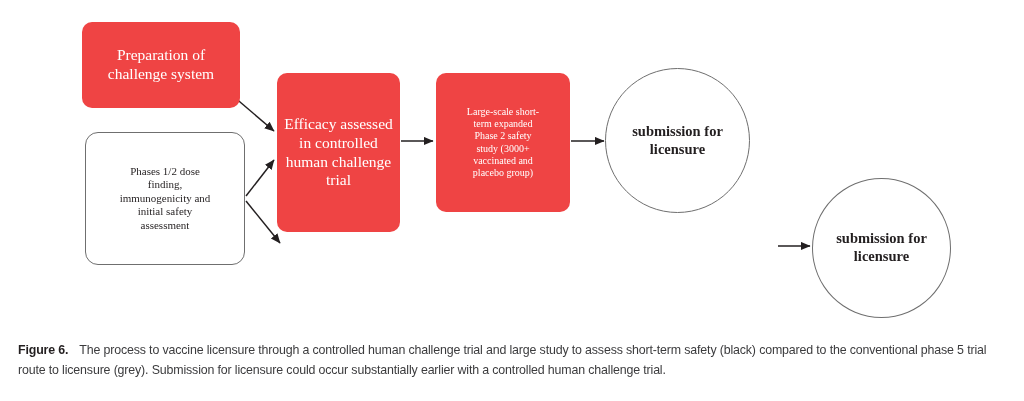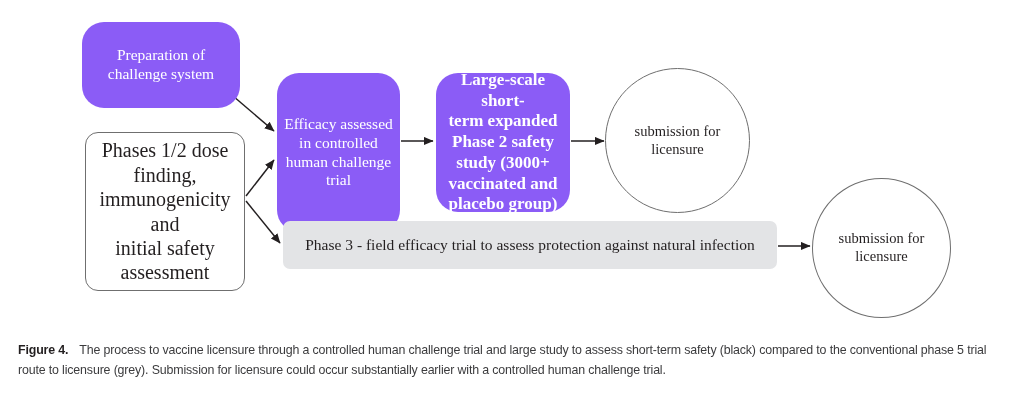--- a/index.html
+++ b/index.html
@@ -37,68 +37,68 @@
     display: flex;
     align-items: center;
     justify-content: center;
     text-align: center;
     box-sizing: border-box;
     font-family: "Liberation Serif", serif;
     line-height: 1.22;
   }
 
   .node-dark {
-    background: #8b5cf6;
+    background: #ef4444;
     color: #ffffff;
-    border-radius: 22px;
+    border-radius: 10px;
   }
 
   .node-outline {
     background: #ffffff;
     color: #231f20;
     border: 1.2px solid #6f6f6f;
     border-radius: 13px;
   }
 
   .node-grey {
     background: #e3e4e6;
     color: #231f20;
     border-radius: 7px;
   }
 
   .node-circle {
     background: #ffffff;
     color: #231f20;
     border: 1.2px solid #6f6f6f;
     border-radius: 50%;
+    font-weight: bold;
   }
 
   .node-label {
     display: block;
     white-space: pre-line;
     padding: 0 6px;
   }
 
   
   #node-preparation {
     left: 82px; top: 22px; width: 158px; height: 86px;
     font-size: 15.5px;
   }
   #node-phases {
-    left: 85px; top: 132px; width: 160px; height: 159px;
-    font-size: 20px;
+    left: 85px; top: 132px; width: 160px; height: 133px;
+    font-size: 11px;
   }
   #node-efficacy {
     left: 277px; top: 73px; width: 123px; height: 159px;
     font-size: 15.5px;
   }
   #node-phase2 {
     left: 436px; top: 73px; width: 134px; height: 139px;
-    font-size: 17px;
-    font-weight: bold;
+    font-size: 10px;
   }
   #node-circle-chc {
     left: 605px; top: 68px; width: 145px; height: 145px;
     font-size: 14.5px;
   }
   #node-phase3 {
     left: 283px; top: 221px; width: 494px; height: 48px;
     font-size: 15.5px;
   }
   #node-circle-conventional {
@@ -179,26 +179,23 @@
 study  (3000+
 vaccinated and
 placebo group)</span>
   </div>
 
   <div class="node node-circle" id="node-circle-chc">
     <span class="node-label">submission for
 licensure</span>
   </div>
 
-  <div class="node node-grey" id="node-phase3">
-    <span class="node-label">Phase 3 - field efficacy trial to assess protection against natural infection</span>
-  </div>
 
   <div class="node node-circle" id="node-circle-conventional">
     <span class="node-label">submission for
 licensure</span>
   </div>
 
 </div>
 
 <div class="caption">
-  <span class="caption-label">Figure 4.</span><span class="caption-gap"></span><span>The process to vaccine licensure through a controlled human challenge trial and large study to assess short-term safety (black) compared to the conventional phase 5 trial route to licensure (grey). Submission for licensure could occur substantially earlier with a controlled human challenge trial.</span>
+  <span class="caption-label">Figure 6.</span><span class="caption-gap"></span><span>The process to vaccine licensure through a controlled human challenge trial and large study to assess short-term safety (black) compared to the conventional phase 5 trial route to licensure (grey). Submission for licensure could occur substantially earlier with a controlled human challenge trial.</span>
 </div>
 
 </body></html>

